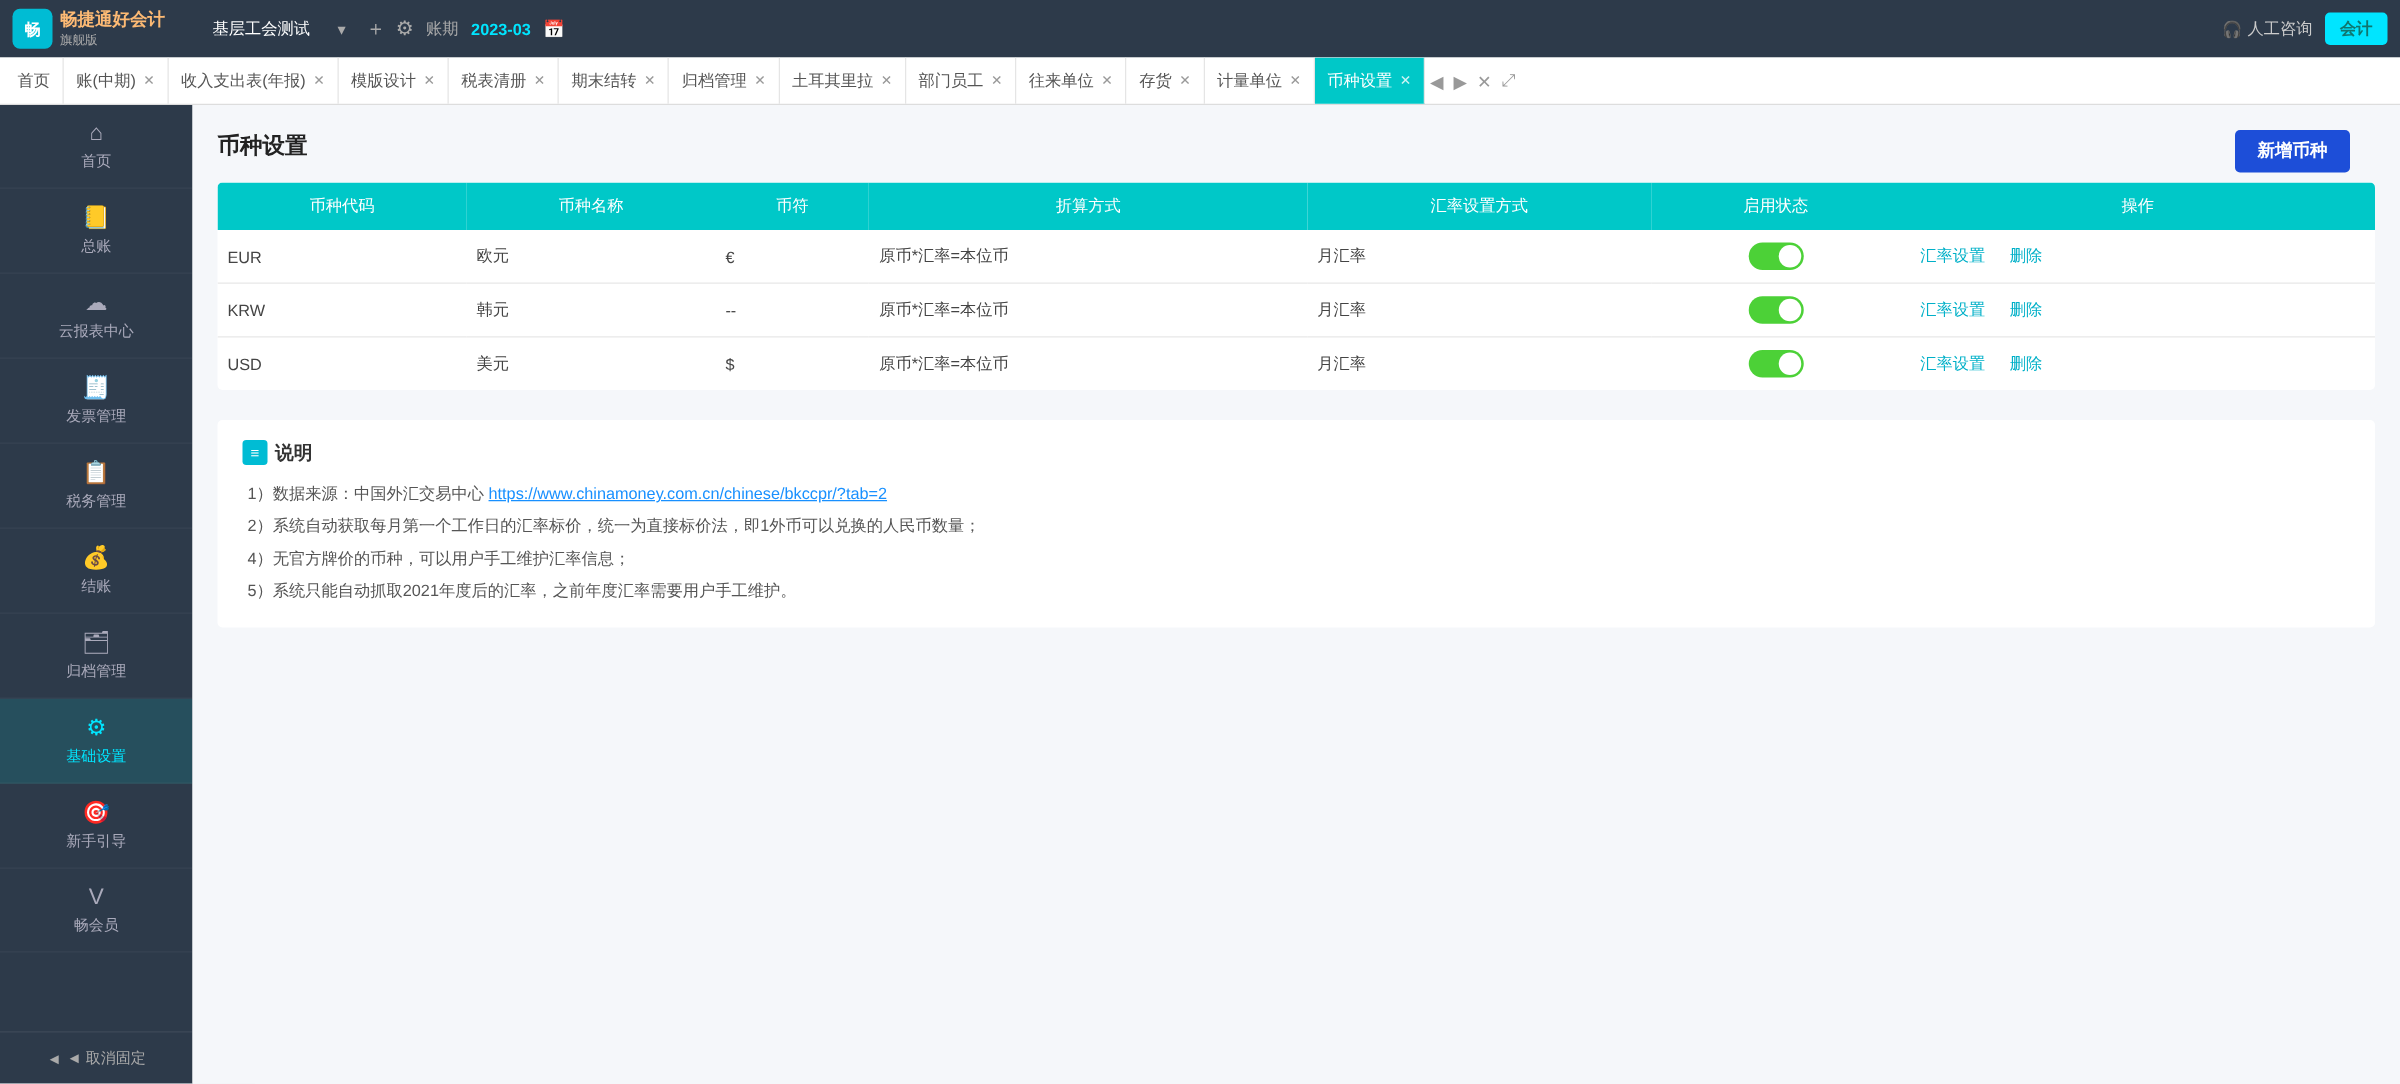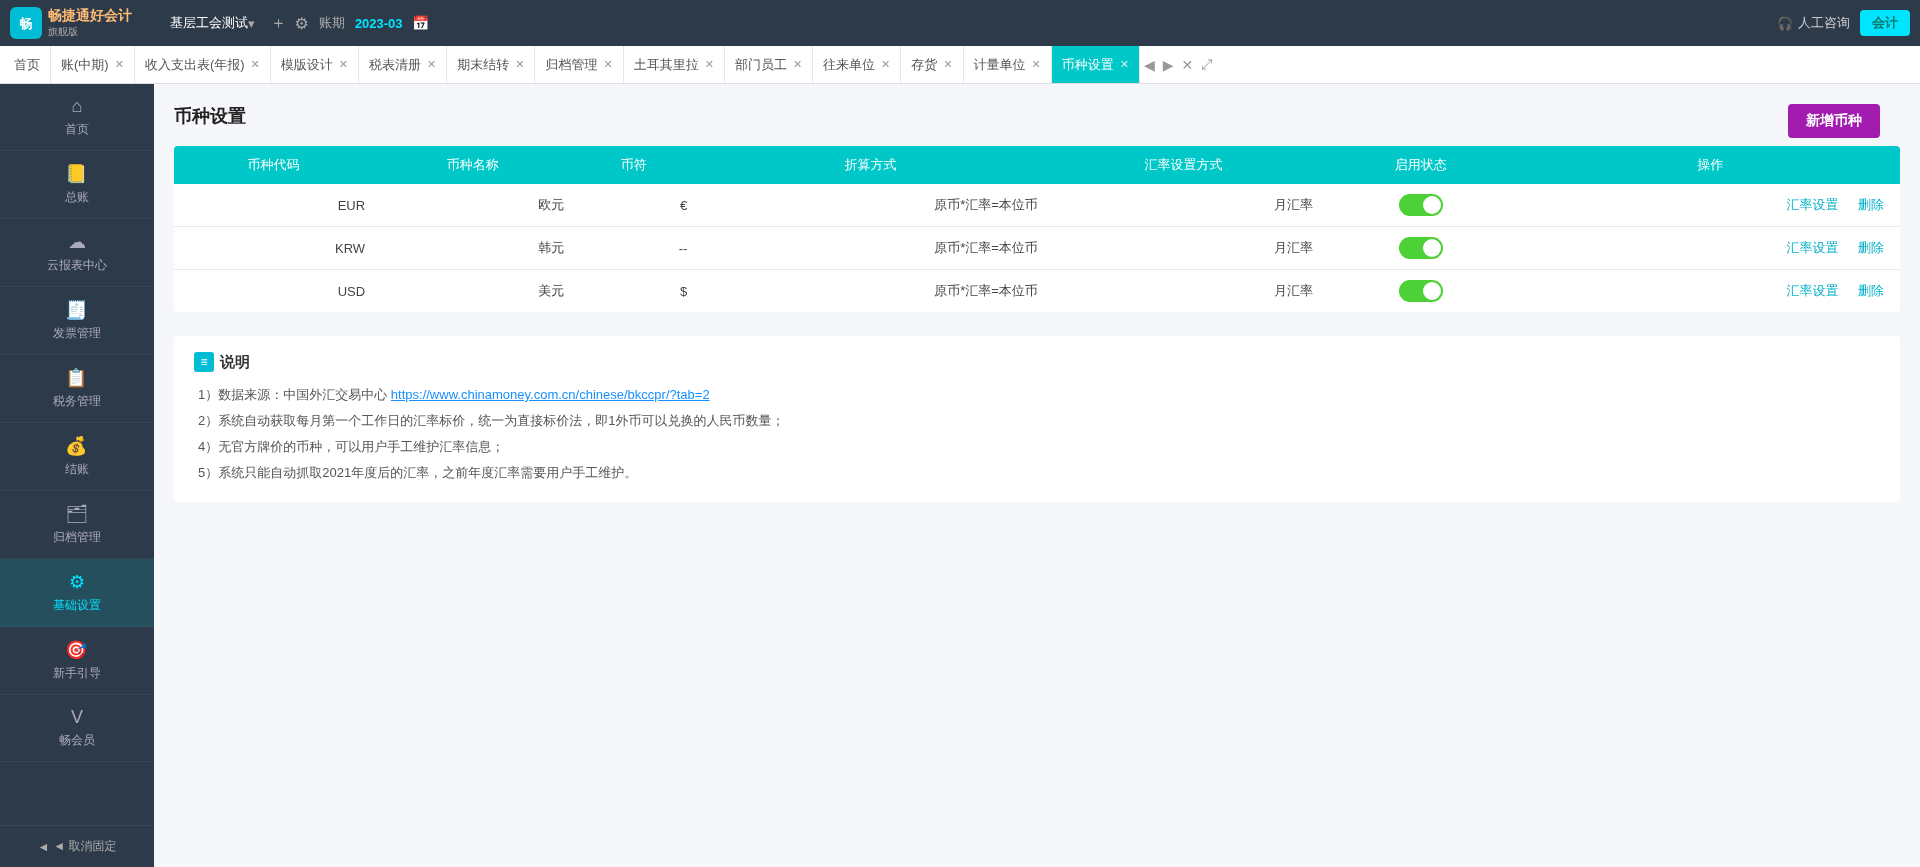--- a/index.html
+++ b/index.html
@@ -5,21 +5,21 @@
     * { box-sizing: border-box; margin: 0; padding: 0; }
     body { font-family: 'Microsoft YaHei', Arial, sans-serif; font-size: 13px; background: #f0f2f5; color: #333; height: 867px; overflow: hidden; }
 
     
     .app-container { display: flex; flex-direction: column; height: 867px; }
     .top-bar { display: flex; align-items: center; background: #2d3a4a; height: 46px; padding: 0 10px; gap: 10px; flex-shrink: 0; }
     .logo-area { display: flex; align-items: center; gap: 6px; width: 150px; flex-shrink: 0; }
     .logo-icon { width: 32px; height: 32px; background: #00bcd4; border-radius: 6px; display: flex; align-items: center; justify-content: center; color: white; font-size: 18px; font-weight: bold; }
     .logo-text { color: #fdba74; font-size: 14px; font-weight: bold; }
     .logo-sub { color: #aaa; font-size: 10px; }
-    .org-selector { display: flex; align-items: center; gap: 0; color: white; font-size: 13px; cursor: pointer; }
+    .org-selector { display: flex; align-items: center; gap: 22px; color: white; font-size: 13px; cursor: pointer; }
     .org-selector .arrow { color: #aaa; }
     .top-actions { display: flex; align-items: center; gap: 8px; margin-left: 6px; }
     .top-actions .icon-btn { color: #aaa; cursor: pointer; font-size: 16px; background: none; border: none; }
     .period-label { color: #aaa; font-size: 13px; }
     .period-value { color: #00e5ff; font-size: 13px; font-weight: bold; }
     .period-cal { color: #00bcd4; font-size: 14px; cursor: pointer; }
     .top-right { margin-left: auto; display: flex; align-items: center; gap: 10px; }
     .service-btn { color: #ccc; font-size: 13px; cursor: pointer; display: flex; align-items: center; gap: 4px; }
     .account-badge { background: #00e5ff; color: #0f766e; font-size: 13px; font-weight: bold; padding: 4px 12px; border-radius: 4px; cursor: pointer; }
 
@@ -39,28 +39,28 @@
     
     .sidebar { width: 154px; background: #2d3a4a; display: flex; flex-direction: column; flex-shrink: 0; overflow-y: auto; }
     .sidebar-item { display: flex; flex-direction: column; align-items: center; justify-content: center; padding: 12px 0; cursor: pointer; color: #aab; font-size: 12px; gap: 4px; border-bottom: 1px solid rgba(255,255,255,0.05); }
     .sidebar-item.active { background: rgba(0,200,200,0.15); color: #00e5ff; }
     .sidebar-item .si-icon { font-size: 18px; }
     .sidebar-footer { margin-top: auto; padding: 12px 0; display: flex; align-items: center; justify-content: center; color: #aaa; font-size: 12px; cursor: pointer; gap: 4px; border-top: 1px solid rgba(255,255,255,0.08); }
 
     
     .content-area { flex: 1; padding: 20px; overflow-y: auto; background: #f5f7fa; }
     .page-title { font-size: 18px; font-weight: bold; color: #222; margin-bottom: 18px; }
-    .new-btn { position: absolute; right: 20px; top: 0; background: #a21caf; color: white; border: none; padding: 8px 18px; border-radius: 4px; font-size: 14px; cursor: pointer; font-weight: bold; }
+    .new-btn { position: absolute; right: 20px; top: 0; background: #1d4ed8; color: white; border: none; padding: 8px 18px; border-radius: 4px; font-size: 14px; cursor: pointer; font-weight: bold; }
     .title-row { position: relative; margin-bottom: 18px; }
 
     
     .data-table { width: 100%; border-collapse: collapse; background: white; border-radius: 4px; overflow: hidden; }
     .data-table thead tr { background: #00c8c8; color: white; }
     .data-table th { padding: 10px 8px; text-align: center; font-size: 13px; font-weight: normal; }
-    .data-table td { padding: 10px 8px; text-align: right; font-size: 13px; border-bottom: 1px solid #e8e8e8; color: #444; }
+    .data-table td { padding: 10px 8px; text-align: left; font-size: 13px; border-bottom: 1px solid #e8e8e8; color: #444; }
     .data-table tbody tr:last-child td { border-bottom: none; }
 
     
     .toggle-wrap { display: flex; justify-content: center; }
     .toggle { width: 44px; height: 22px; background: #4cd137; border-radius: 11px; position: relative; cursor: pointer; }
     .toggle::after { content: ''; position: absolute; width: 18px; height: 18px; background: white; border-radius: 50%; top: 2px; right: 2px; transition: right 0.2s; }
 
     
     .action-link { color: #00b0c8; cursor: pointer; margin: 0 8px; text-decoration: none; }
 

